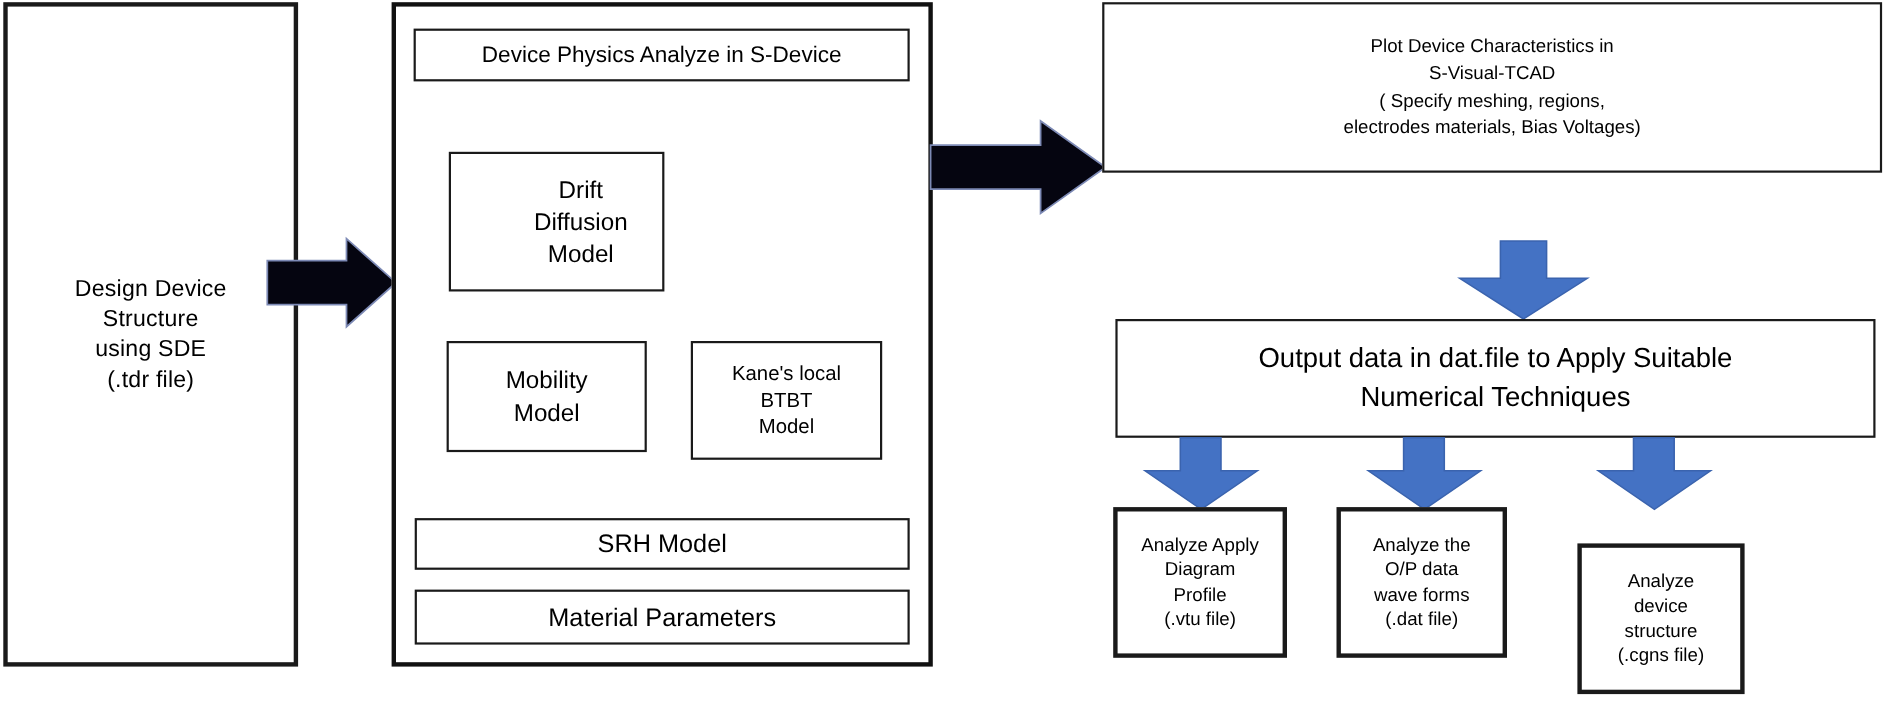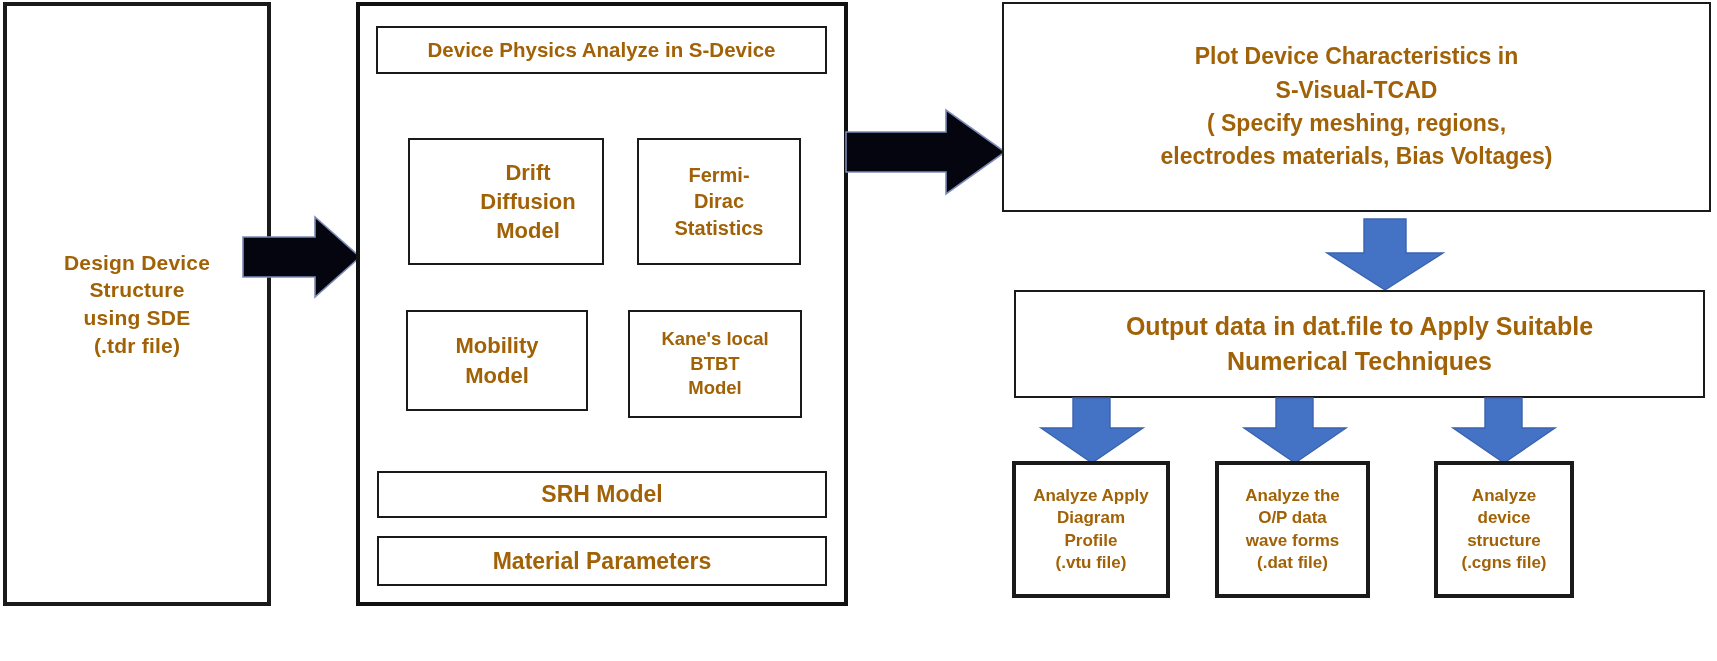--- a/index.html
+++ b/index.html
@@ -19,22 +19,22 @@
   }
   .box {
     position: absolute;
     box-sizing: border-box;
     background: #ffffff;
     border: 3px solid #1a1a1a;
     display: flex;
     align-items: center;
     justify-content: center;
     text-align: center;
-    color: #a16207;
-    font-weight: bold;
+    color: #000000;
+    font-weight: normal;
     line-height: 1.32;
     white-space: pre-line;
   }
   .box.thin { border-width: 2px; }
   .box.thick { border-width: 4px; }
 
   
   #left-process-box {
     left: 3px; top: 2px;
     width: 268px; height: 604px;
@@ -84,22 +84,22 @@
   }
   #material-parameters-box {
     left: 377px; top: 536px;
     width: 450px; height: 50px;
     font-size: 23px;
   }
 
   
   #plot-characteristics-box {
     left: 1002px; top: 2px;
-    width: 709px; height: 210px;
-    font-size: 23px;
+    width: 709px; height: 155px;
+    font-size: 17px;
     line-height: 1.45;
     padding: 0 6px;
   }
   #output-data-box {
     left: 1014px; top: 290px;
     width: 691px; height: 108px;
     font-size: 25px;
     line-height: 1.42;
   }
   #analyze-band-box {
@@ -111,21 +111,21 @@
     left: 1215px; top: 461px;
     width: 155px; height: 137px;
     font-size: 17px;
   }
   #analyze-structure-box {
     left: 1418px; top: 461px;
     width: 155px; height: 137px;
     font-size: 17px;
   }
   
-  #analyze-structure-box { left: 1434px; width: 140px; }
+  #analyze-structure-box { left: 1434px; width: 152px; margin-top: 33px; }
 
   
   .arrow-h {
     position: absolute;
     display: block;
   }
   .arrow-v {
     position: absolute;
     display: block;
   }
@@ -148,23 +148,20 @@
   </div>
 
   <div id="middle-container"></div>
 
   <div class="box thin" id="device-physics-header">Device Physics Analyze in S-Device</div>
 
   <div class="box thin" id="drift-diffusion-box">Drift
 Diffusion
 Model</div>
 
-  <div class="box thin" id="fermi-dirac-box">Fermi-
-Dirac
-Statistics</div>
 
   <div class="box thin" id="mobility-model-box">Mobility
 Model</div>
 
   <div class="box thin" id="kane-btbt-box">Kane's  local
 BTBT
 Model</div>
 
   <div class="box thin" id="srh-model-box">SRH Model</div>
 

